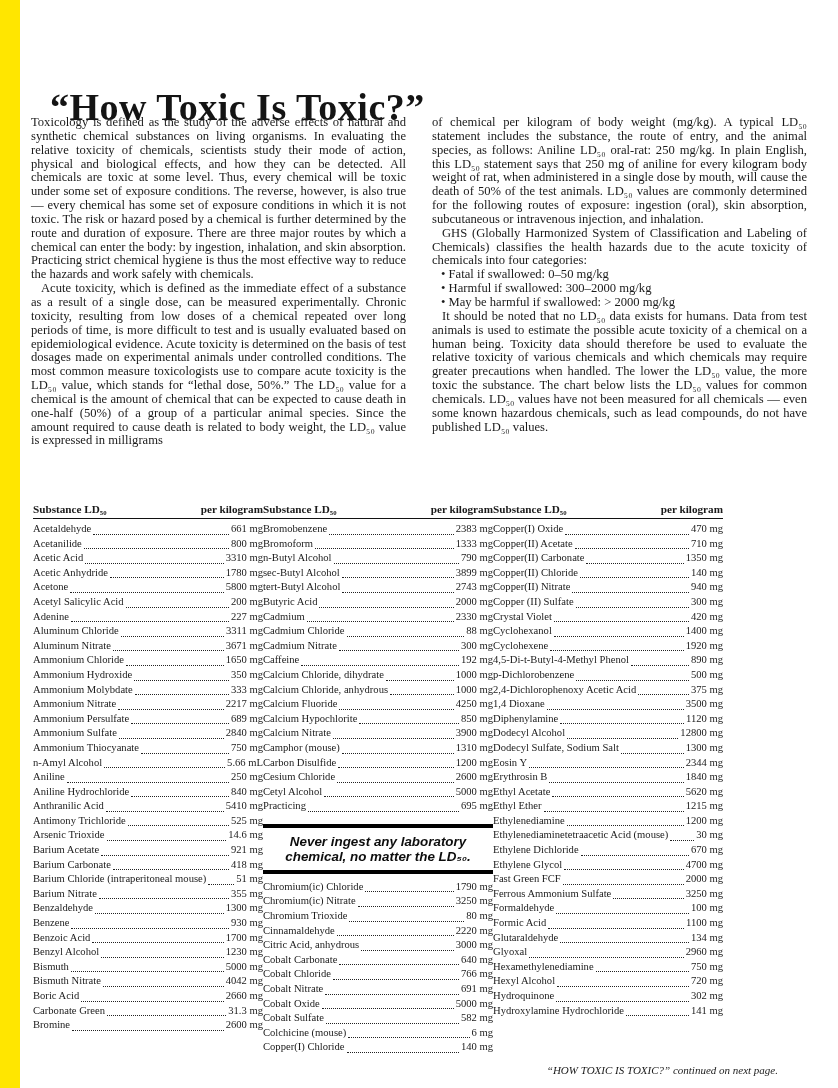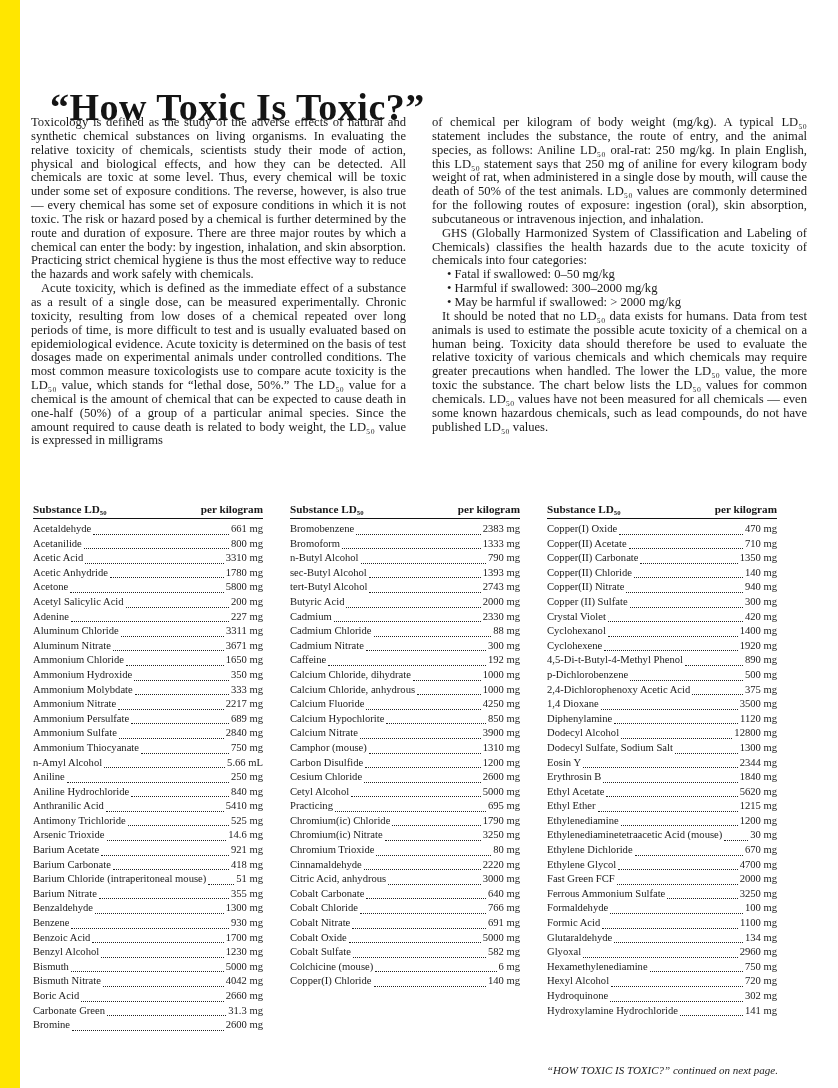--- a/index.html
+++ b/index.html
@@ -13,23 +13,23 @@
     font-family:Liberation Serif, serif;font-weight:800;font-size:38px;
     letter-spacing:.5px;color:#141414;white-space:nowrap;
   }
   .intro-columns{
     position:absolute;left:31px;top:116px;width:776px;
     display:flex;gap:26px;
   }
   .intro-col{width:375px;font-size:12.6px;line-height:13.85px;text-align:justify;}
   .intro-col p{margin:0;}
   .intro-col p.indent{text-indent:10px;}
-  .bullet-line{margin-left:15px;line-height:13.85px;}
+  .bullet-line{margin-left:9px;line-height:13.85px;}
   .tables{
-    position:absolute;left:33px;top:503px;display:flex;gap:27px;
+    position:absolute;left:33px;top:503px;display:flex;
   }
   .ld-col{width:230px;}
   .ld-header{
     display:flex;justify-content:space-between;align-items:baseline;
     font-weight:bold;font-size:11.2px;padding-bottom:3px;
     border-bottom:1.6px solid #111;margin-bottom:4px;
   }
   .ld-row{display:flex;align-items:baseline;height:14.6px;font-size:10.6px;white-space:nowrap;}
   .ld-name{flex:0 1 auto;overflow:hidden;}
   .ld-leader{
@@ -274,21 +274,21 @@
           <span class="ld-value">1333 mg</span>
         </div>
         <div class="ld-row">
           <span class="ld-name">n-Butyl Alcohol</span>
           <span class="ld-leader"></span>
           <span class="ld-value">790 mg</span>
         </div>
         <div class="ld-row">
           <span class="ld-name">sec-Butyl Alcohol</span>
           <span class="ld-leader"></span>
-          <span class="ld-value">1393 mg</span>
+          <span class="ld-value">3899 mg</span>
         </div>
         <div class="ld-row">
           <span class="ld-name">tert-Butyl Alcohol</span>
           <span class="ld-leader"></span>
           <span class="ld-value">2743 mg</span>
         </div>
         <div class="ld-row">
           <span class="ld-name">Butyric Acid</span>
           <span class="ld-leader"></span>
           <span class="ld-value">2000 mg</span>
@@ -357,20 +357,24 @@
           <span class="ld-name">Cetyl Alcohol</span>
           <span class="ld-leader"></span>
           <span class="ld-value">5000 mg</span>
         </div>
         <div class="ld-row">
           <span class="ld-name">Practicing</span>
           <span class="ld-leader"></span>
           <span class="ld-value">695 mg</span>
         </div>
       </div>
+    <div class="callout">
+      <div>Never ingest any laboratory</div>
+      <div>chemical, no matter the LD₅₀.</div>
+    </div>
     <div>
         <div class="ld-row">
           <span class="ld-name">Chromium(ic) Chloride</span>
           <span class="ld-leader"></span>
           <span class="ld-value">1790 mg</span>
         </div>
         <div class="ld-row">
           <span class="ld-name">Chromium(ic) Nitrate</span>
           <span class="ld-leader"></span>
           <span class="ld-value">3250 mg</span>

